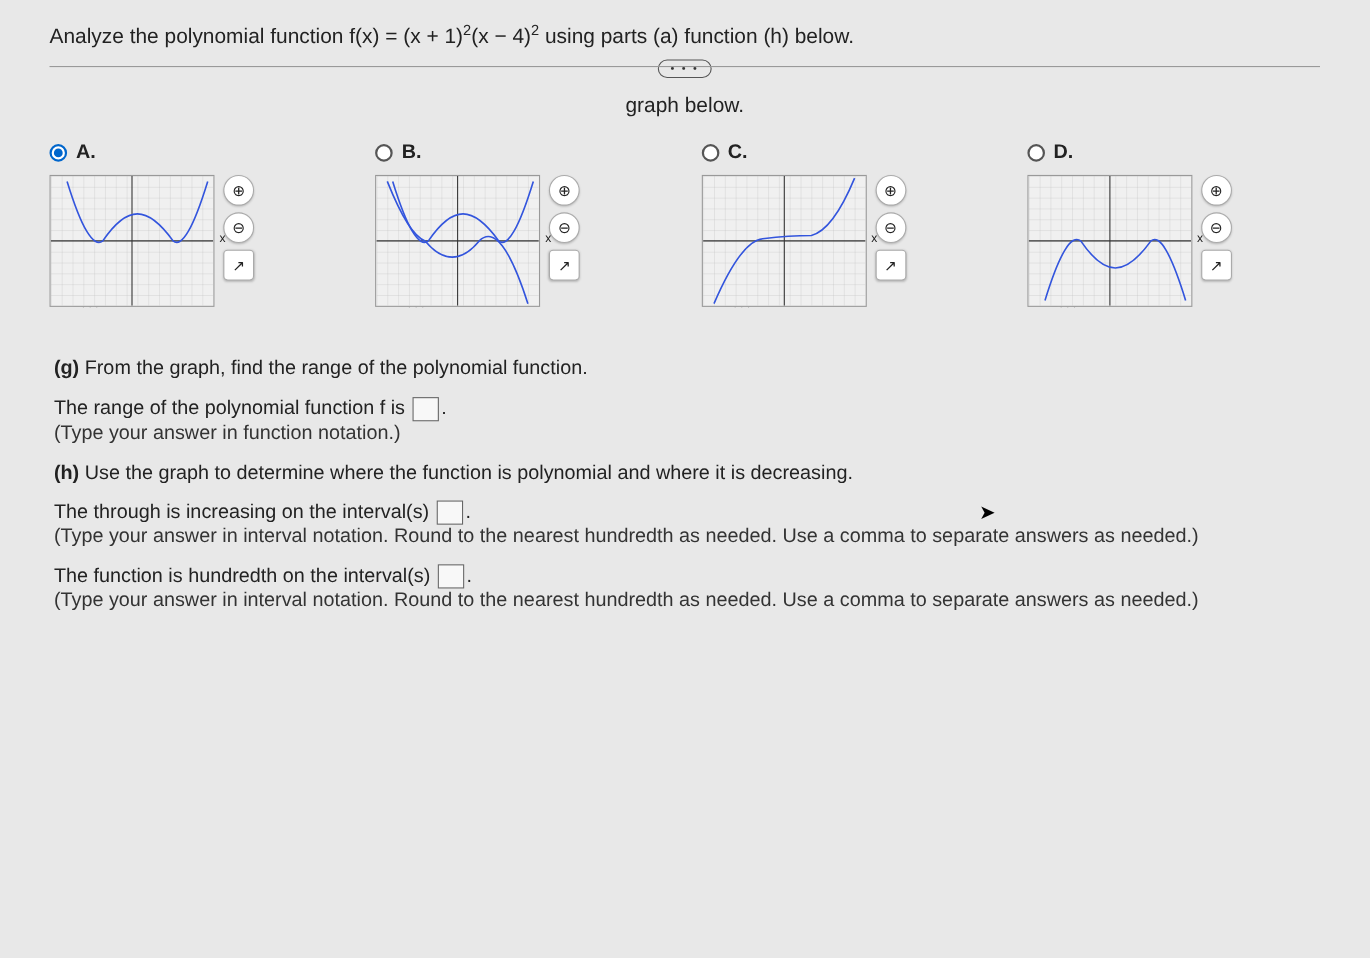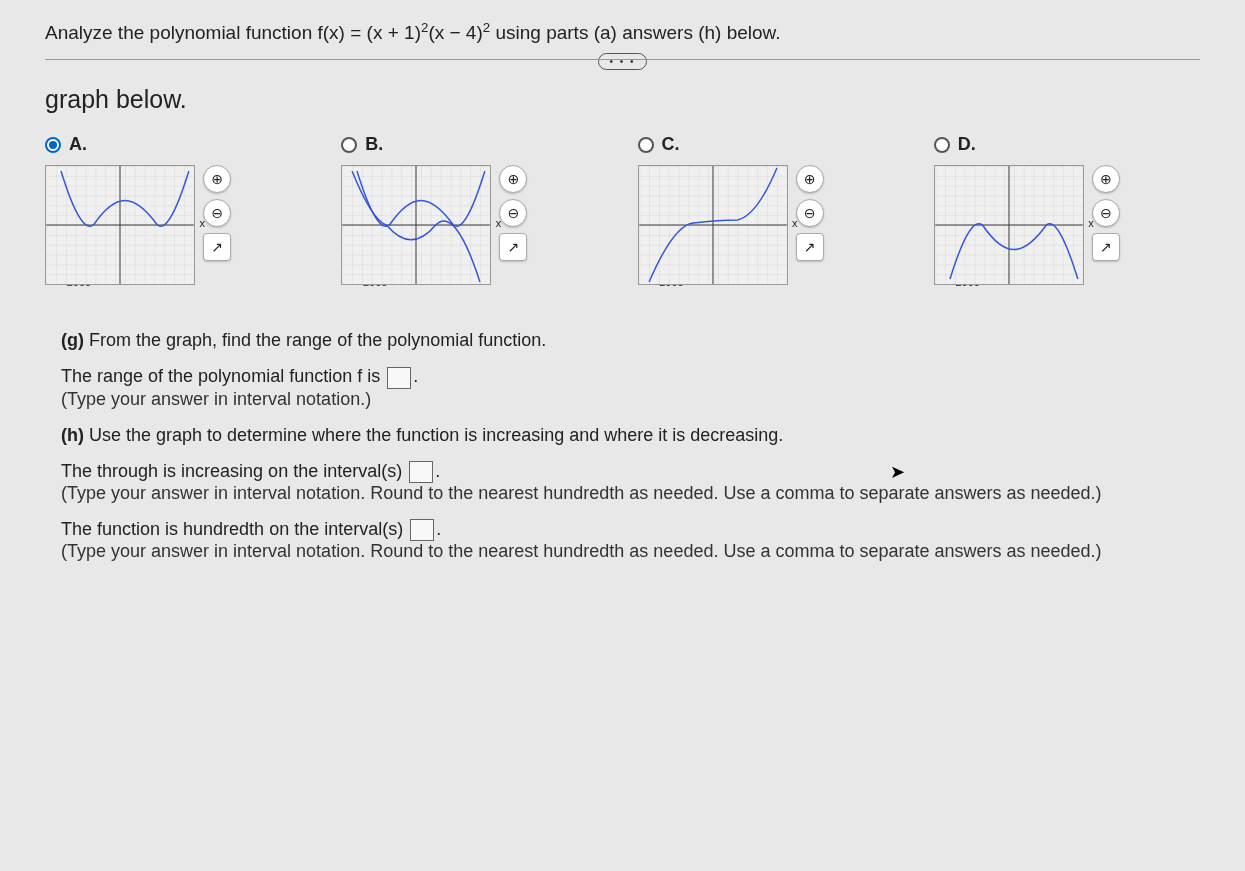--- a/index.html
+++ b/index.html
@@ -20,21 +20,21 @@
   .dots {
     background: #e8e8e8;
     border: 1px solid #555;
     border-radius: 12px;
     padding: 2px 10px;
     font-size: 10px;
     letter-spacing: 2px;
     color: #333;
     cursor: pointer;
   }
-  .graph-below { margin: 15px 0 20px 0; font-size: 25px; }
+  .graph-below { margin: 15px 0 20px 0; font-size: 19px; text-align: center; }
   .options-row { display: flex; gap: 30px; margin-bottom: 40px; }
   .option { flex: 1; display: flex; flex-direction: column; }
   .option-header { display: flex; align-items: center; gap: 8px; margin-bottom: 10px; font-weight: bold; }
   .radio {
     width: 16px; height: 16px; border-radius: 50%;
     border: 2px solid #555; display: inline-flex;
     align-items: center; justify-content: center;
     cursor: pointer; background: #fff;
   }
   .radio.selected { border-color: #0066cc; }
@@ -52,42 +52,42 @@
   .tools { display: flex; flex-direction: column; gap: 6px; }
   .tool-btn {
     width: 28px; height: 28px;
     border-radius: 50%; background: #fff;
     border: 1px solid #aaa;
     display: flex; align-items: center; justify-content: center;
     font-size: 14px; cursor: pointer;
     box-shadow: 0 1px 2px rgba(0,0,0,0.2);
   }
   .tool-btn.square { border-radius: 4px; }
-  .part { margin: 15px 16px; }
+  .part { margin: 15px 4px; }
   .part-label { font-weight: bold; }
   .answer-box {
     display: inline-block;
     width: 24px; height: 22px;
     border: 1px solid #666;
     background: #f8f8f8;
     vertical-align: middle;
     margin: 0 2px;
   }
   .instruction { color: #333; }
   .cursor-arrow {
     position: absolute;
     font-size: 18px;
     color: #000;
   }
 </style>
 </head>
 <body>
 
 <div class="question-text">
-  <span>Analyze the polynomial function f(x) = (x + 1)</span><span class="sup">2</span><span>(x − 4)</span><span class="sup">2</span><span> using parts (a) answers (h) below.</span>
+  <span>Analyze the polynomial function f(x) = (x + 1)</span><span class="sup">2</span><span>(x − 4)</span><span class="sup">2</span><span> using parts (a) function (h) below.</span>
 </div>
 
 <hr class="divider">
 <div class="dots-container">
   <div class="dots">• • •</div>
 </div>
 
 <div class="graph-below">graph below.</div>
 
 <div class="options-row">
@@ -211,25 +211,25 @@
   </div>
 </div>
 
 <div class="part">
   <span class="part-label">(g)</span><span> From the graph, find the range of the polynomial function.</span>
 </div>
 
 <div class="part">
   <span>The range of the polynomial function f is </span><span class="answer-box"></span><span>.</span>
   <br>
-  <span class="instruction">(Type your answer in interval notation.)</span>
-</div>
-
-<div class="part">
-  <span class="part-label">(h)</span><span> Use the graph to determine where the function is increasing and where it is decreasing.</span>
+  <span class="instruction">(Type your answer in function notation.)</span>
+</div>
+
+<div class="part">
+  <span class="part-label">(h)</span><span> Use the graph to determine where the function is polynomial and where it is decreasing.</span>
 </div>
 
 <div class="part">
   <span>The through is increasing on the interval(s) </span><span class="answer-box"></span><span>.</span>
   <span class="cursor-arrow" style="left:890px;">➤</span>
   <br>
   <span class="instruction">(Type your answer in interval notation. Round to the nearest hundredth as needed. Use a comma to separate answers as needed.)</span>
 </div>
 
 <div class="part">

